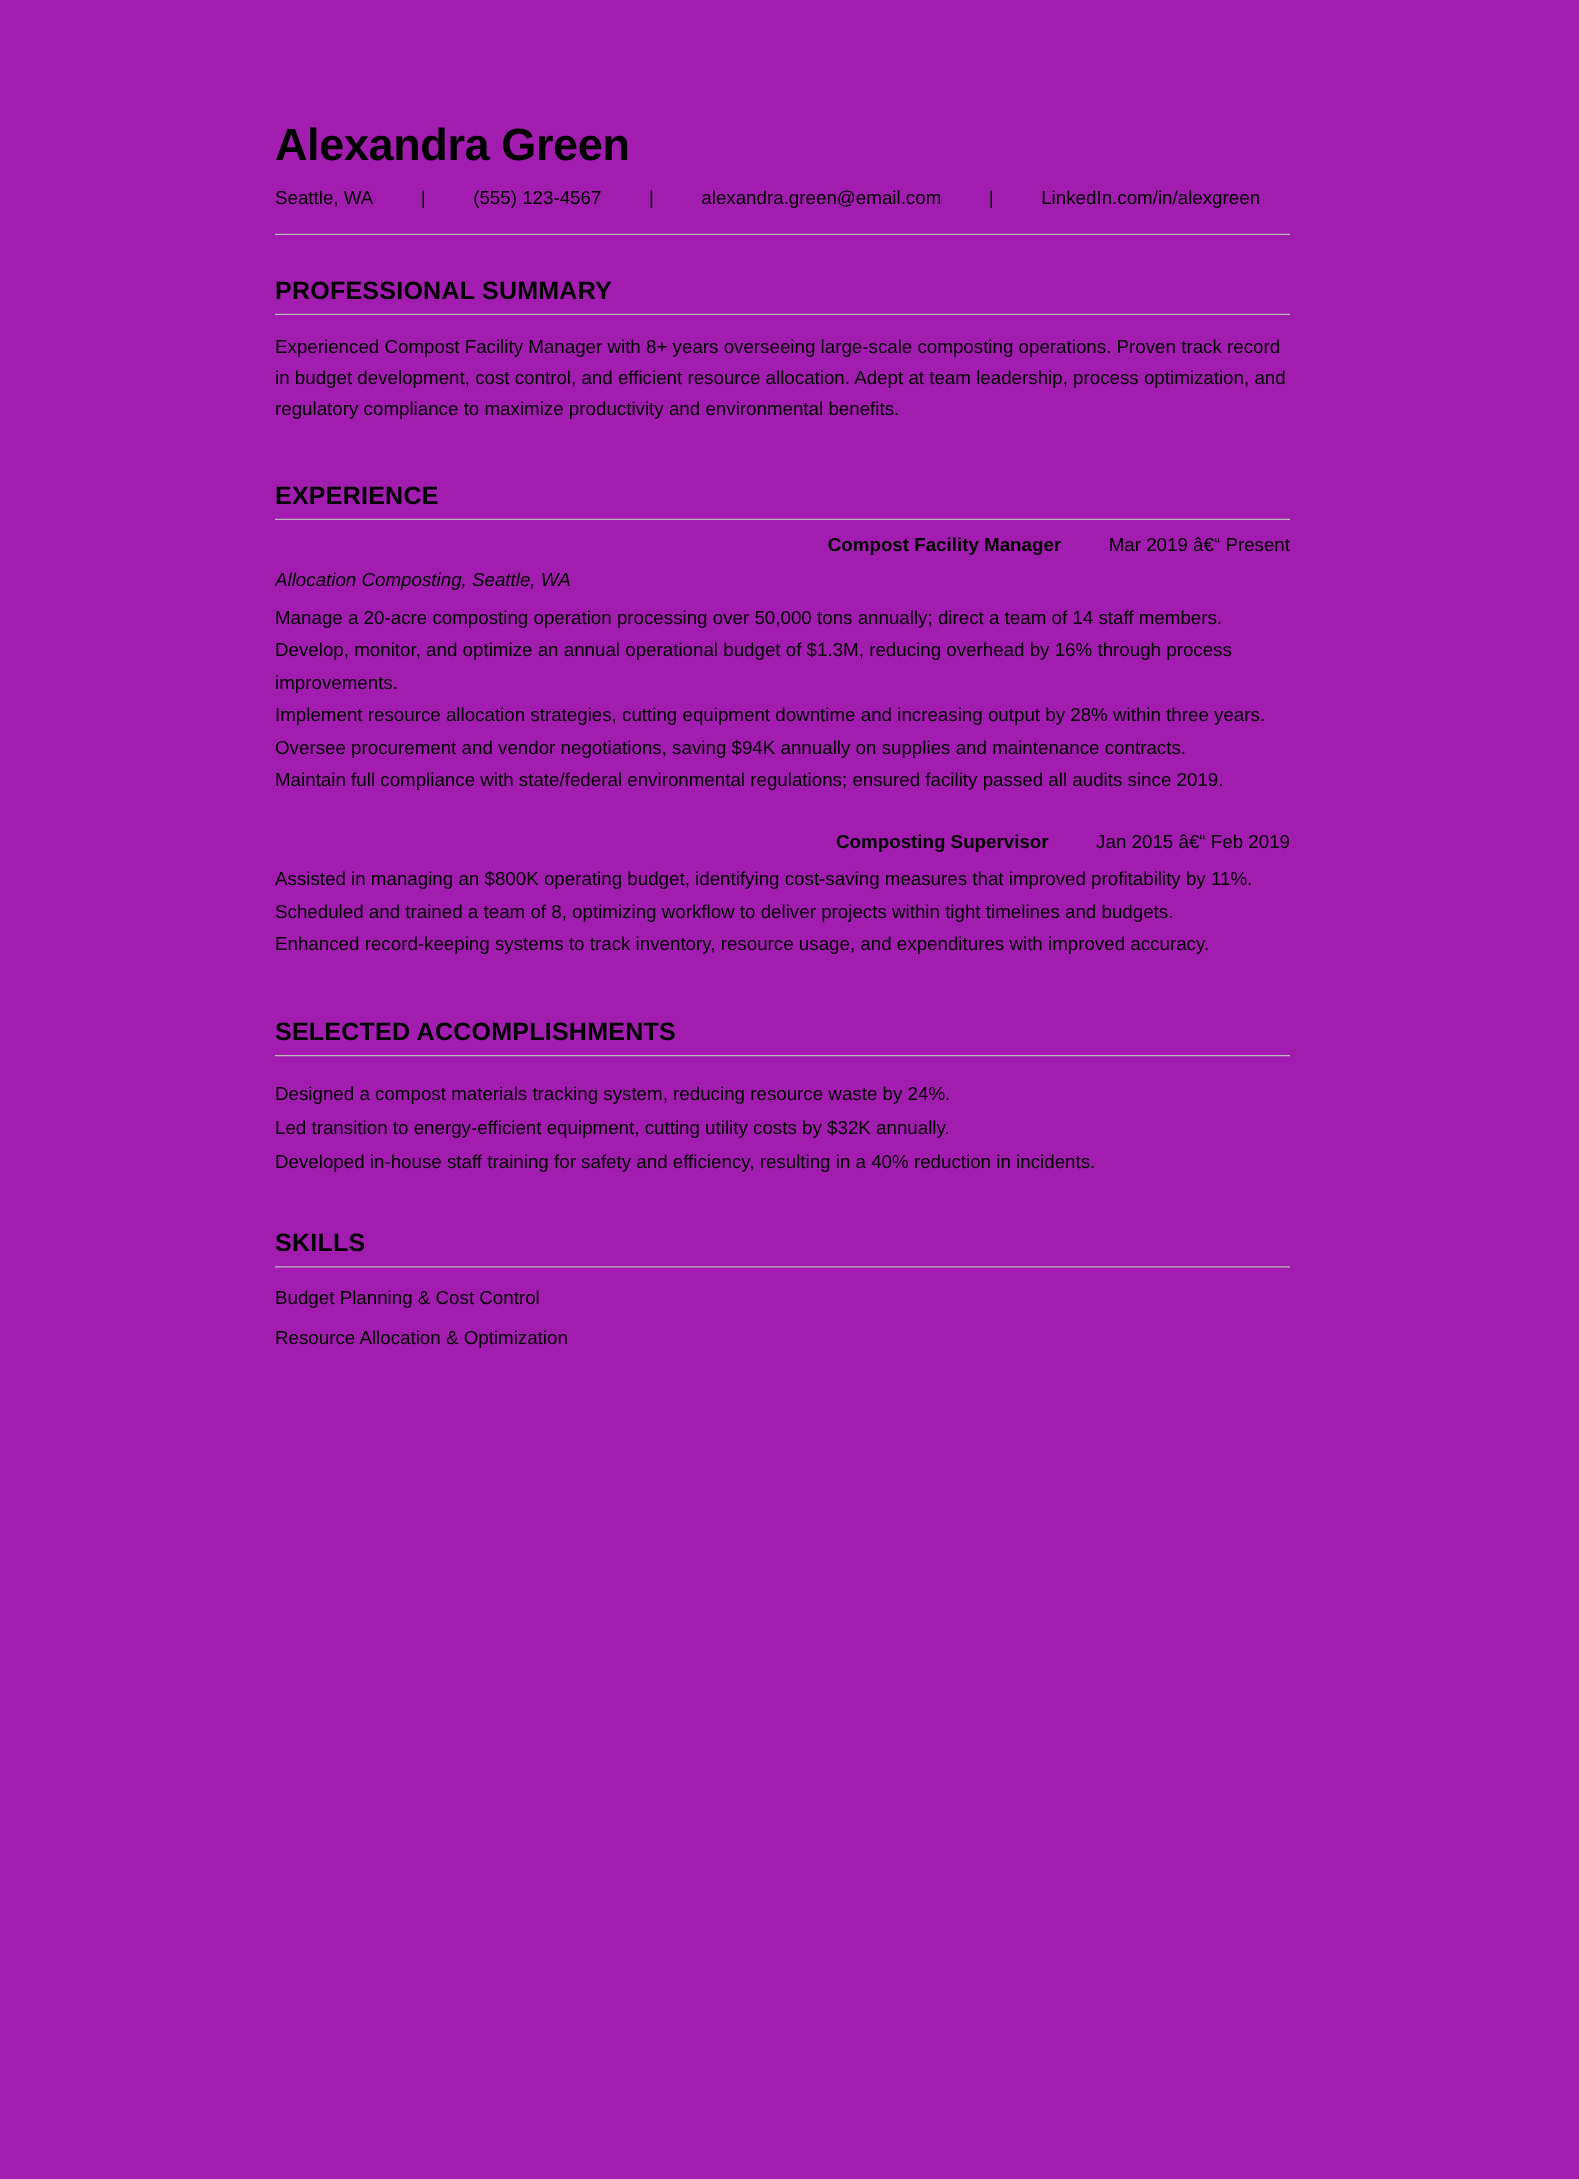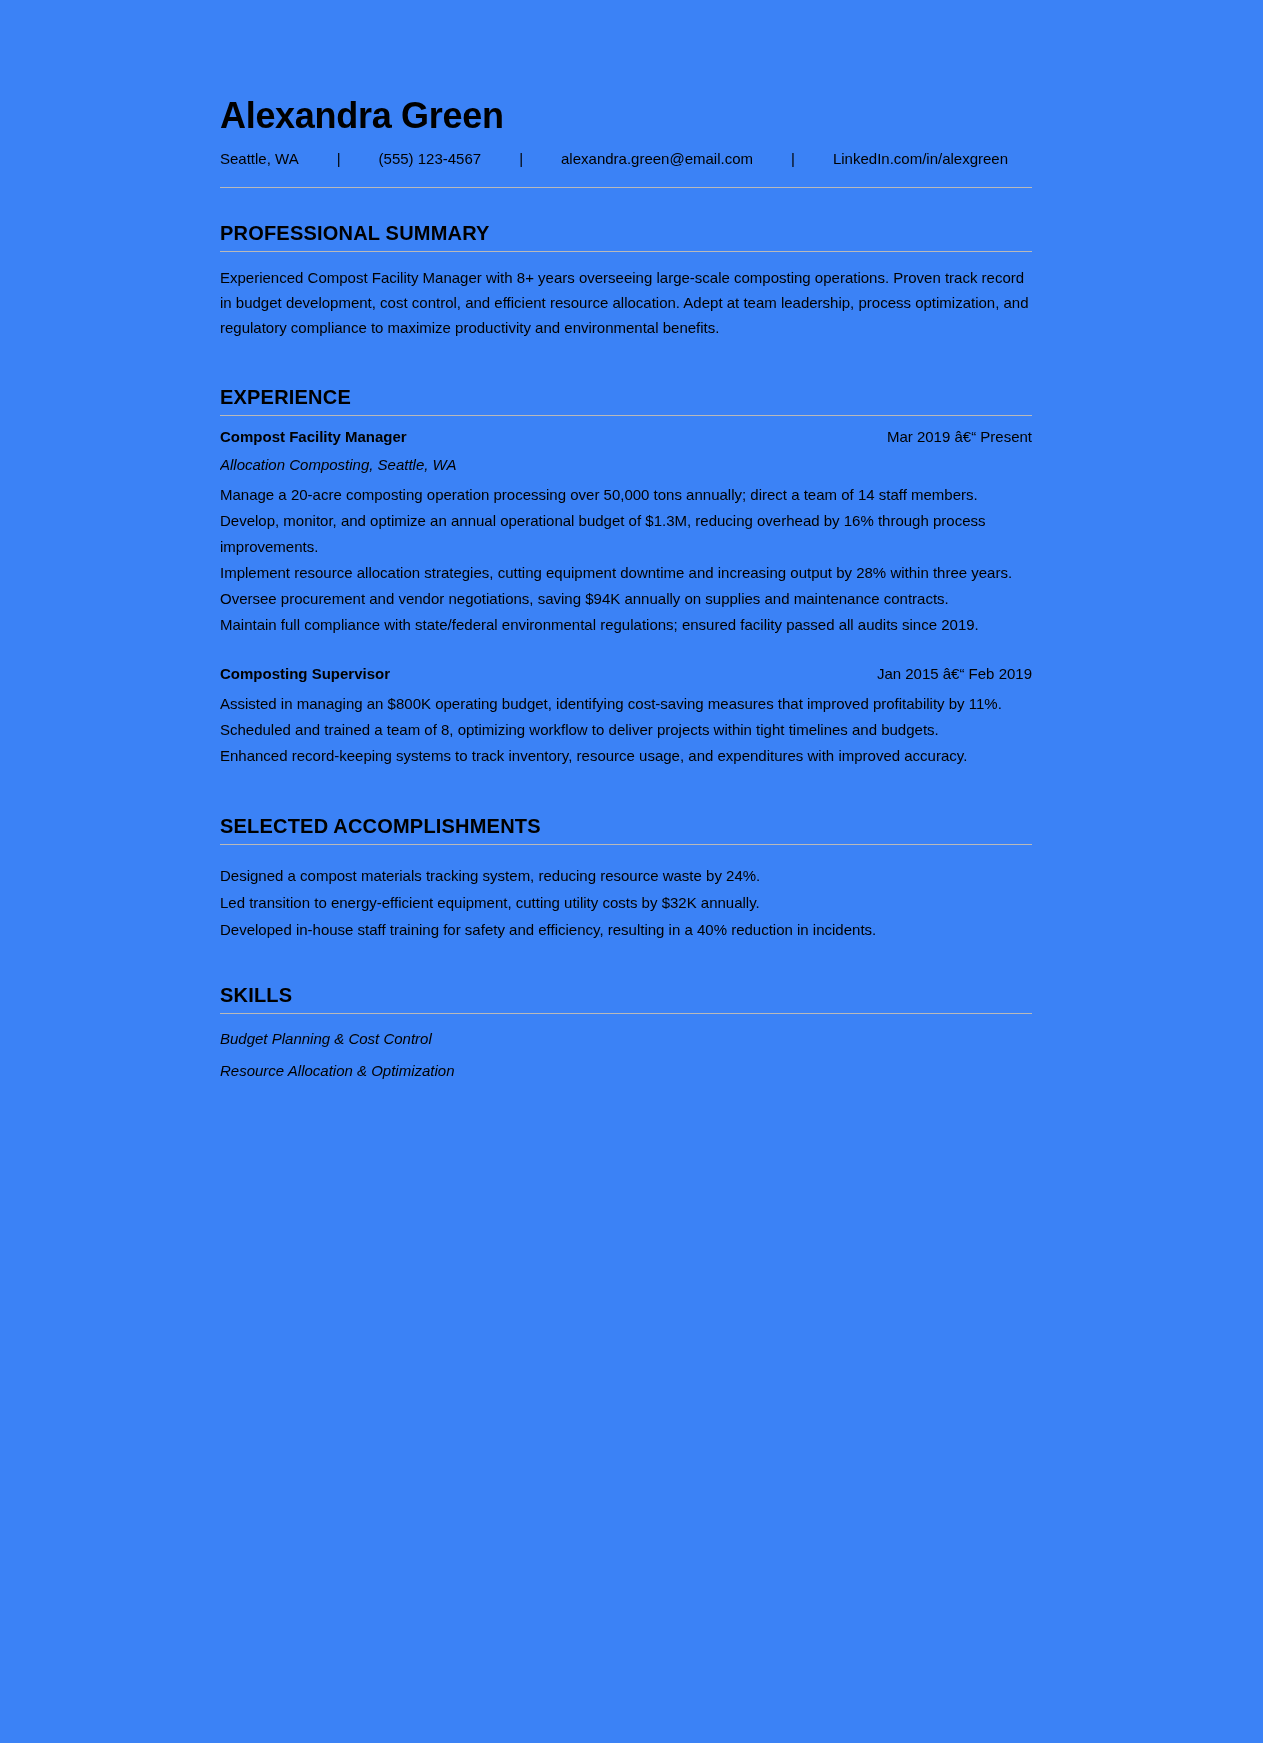--- a/index.html
+++ b/index.html
@@ -1,20 +1,20 @@
 <!DOCTYPE html>
 <html><head>
 <meta charset="utf-8">
 <style>
   html, body { margin: 0; padding: 0; background: #ffffff; }
   .page {
     position: relative;
     width: 1263px;
     height: 1743px;
-    background: #3b82f6;
+    background: #a21caf;
     overflow: hidden;
     font-family: "Liberation Sans", sans-serif;
     color: #000000;
   }
   .content {
     position: absolute;
     left: 220px;
     top: 0;
     width: 812px;
     height: 1297px;
@@ -57,22 +57,23 @@
   .section-rule { margin-top: 6px; }
   .summary-text {
     margin: 13px 0 0 0;
     font-size: 15px;
     line-height: 25px;
   }
   .job { margin-top: 11px; }
   .job-2 { margin-top: 26px; }
   .job-header {
     display: flex;
-    justify-content: space-between;
+    justify-content: flex-end;
     align-items: baseline;
+    gap: 38px;
   }
   .job-title { font-size: 15px; line-height: 19px; font-weight: bold; }
   .job-dates { font-size: 15px; line-height: 19px; }
   .job-company {
     margin-top: 9px;
     font-size: 15px;
     line-height: 19px;
     font-style: italic;
   }
   ul.bullets {
@@ -89,21 +90,20 @@
     left: -12px;
     top: 0;
   }
   ul.acc-bullets { margin-top: 17px; line-height: 27px; }
   ul.skills-list {
     list-style: none;
     margin: 12px 0 0 0;
     padding: 0;
     font-size: 15px;
     line-height: 26px;
-    font-style: italic;
   }
   ul.skills-list li { margin-bottom: 6px; }
 </style>
 </head>
 <body>
 
 <div class="page">
   <div class="content">
 
     <header>

